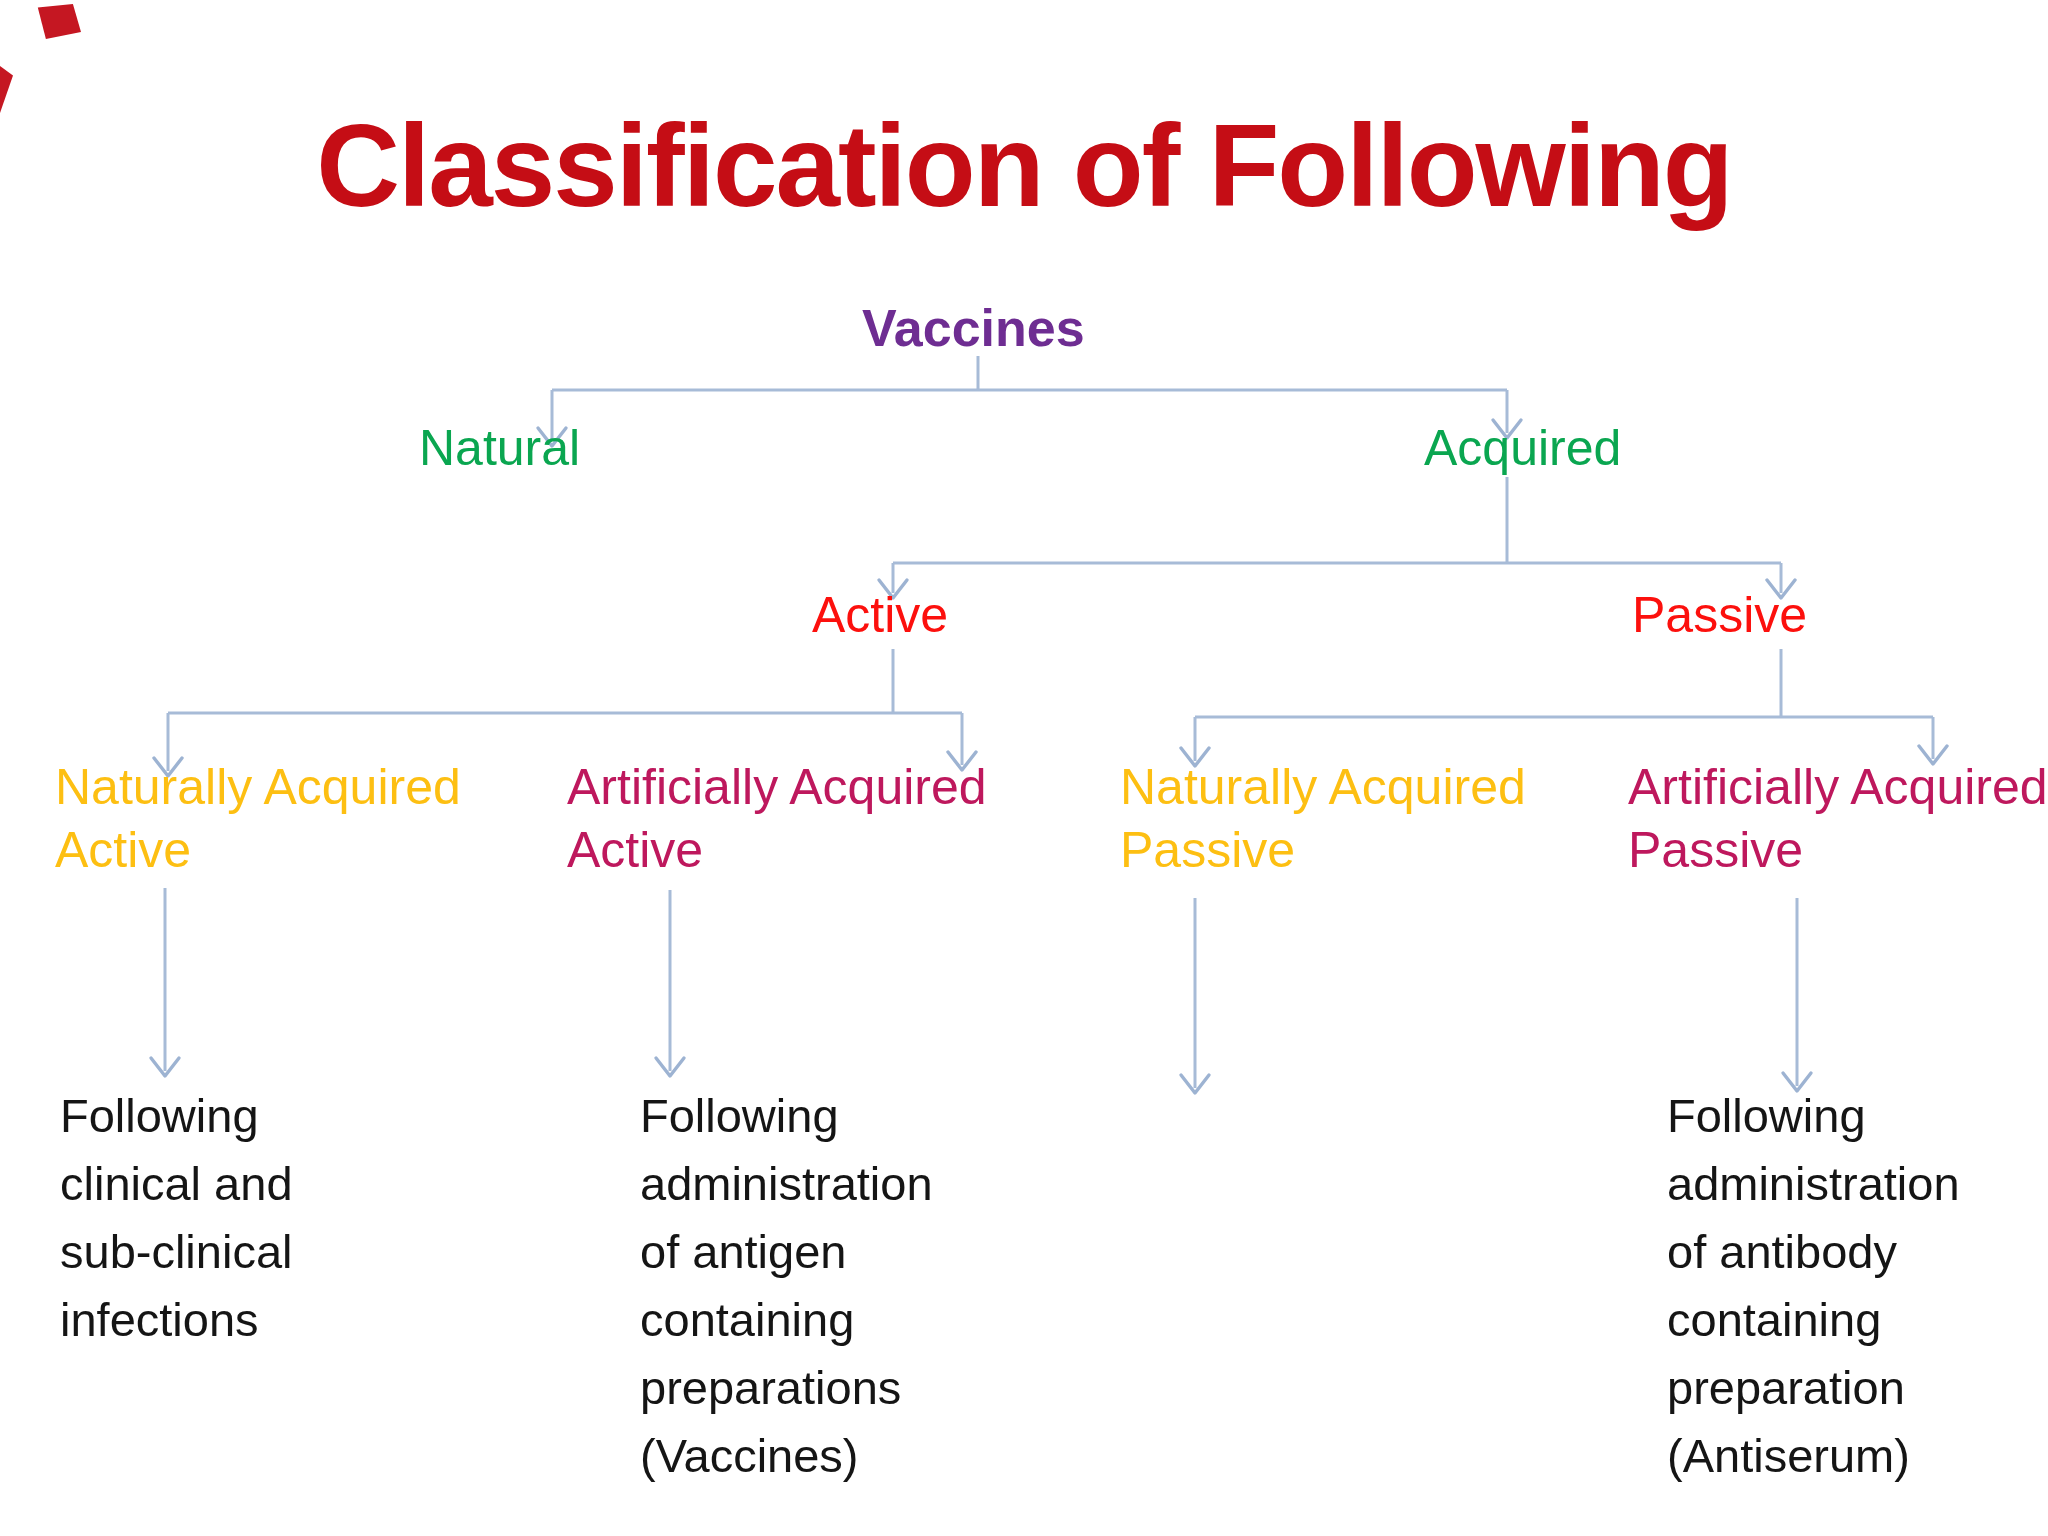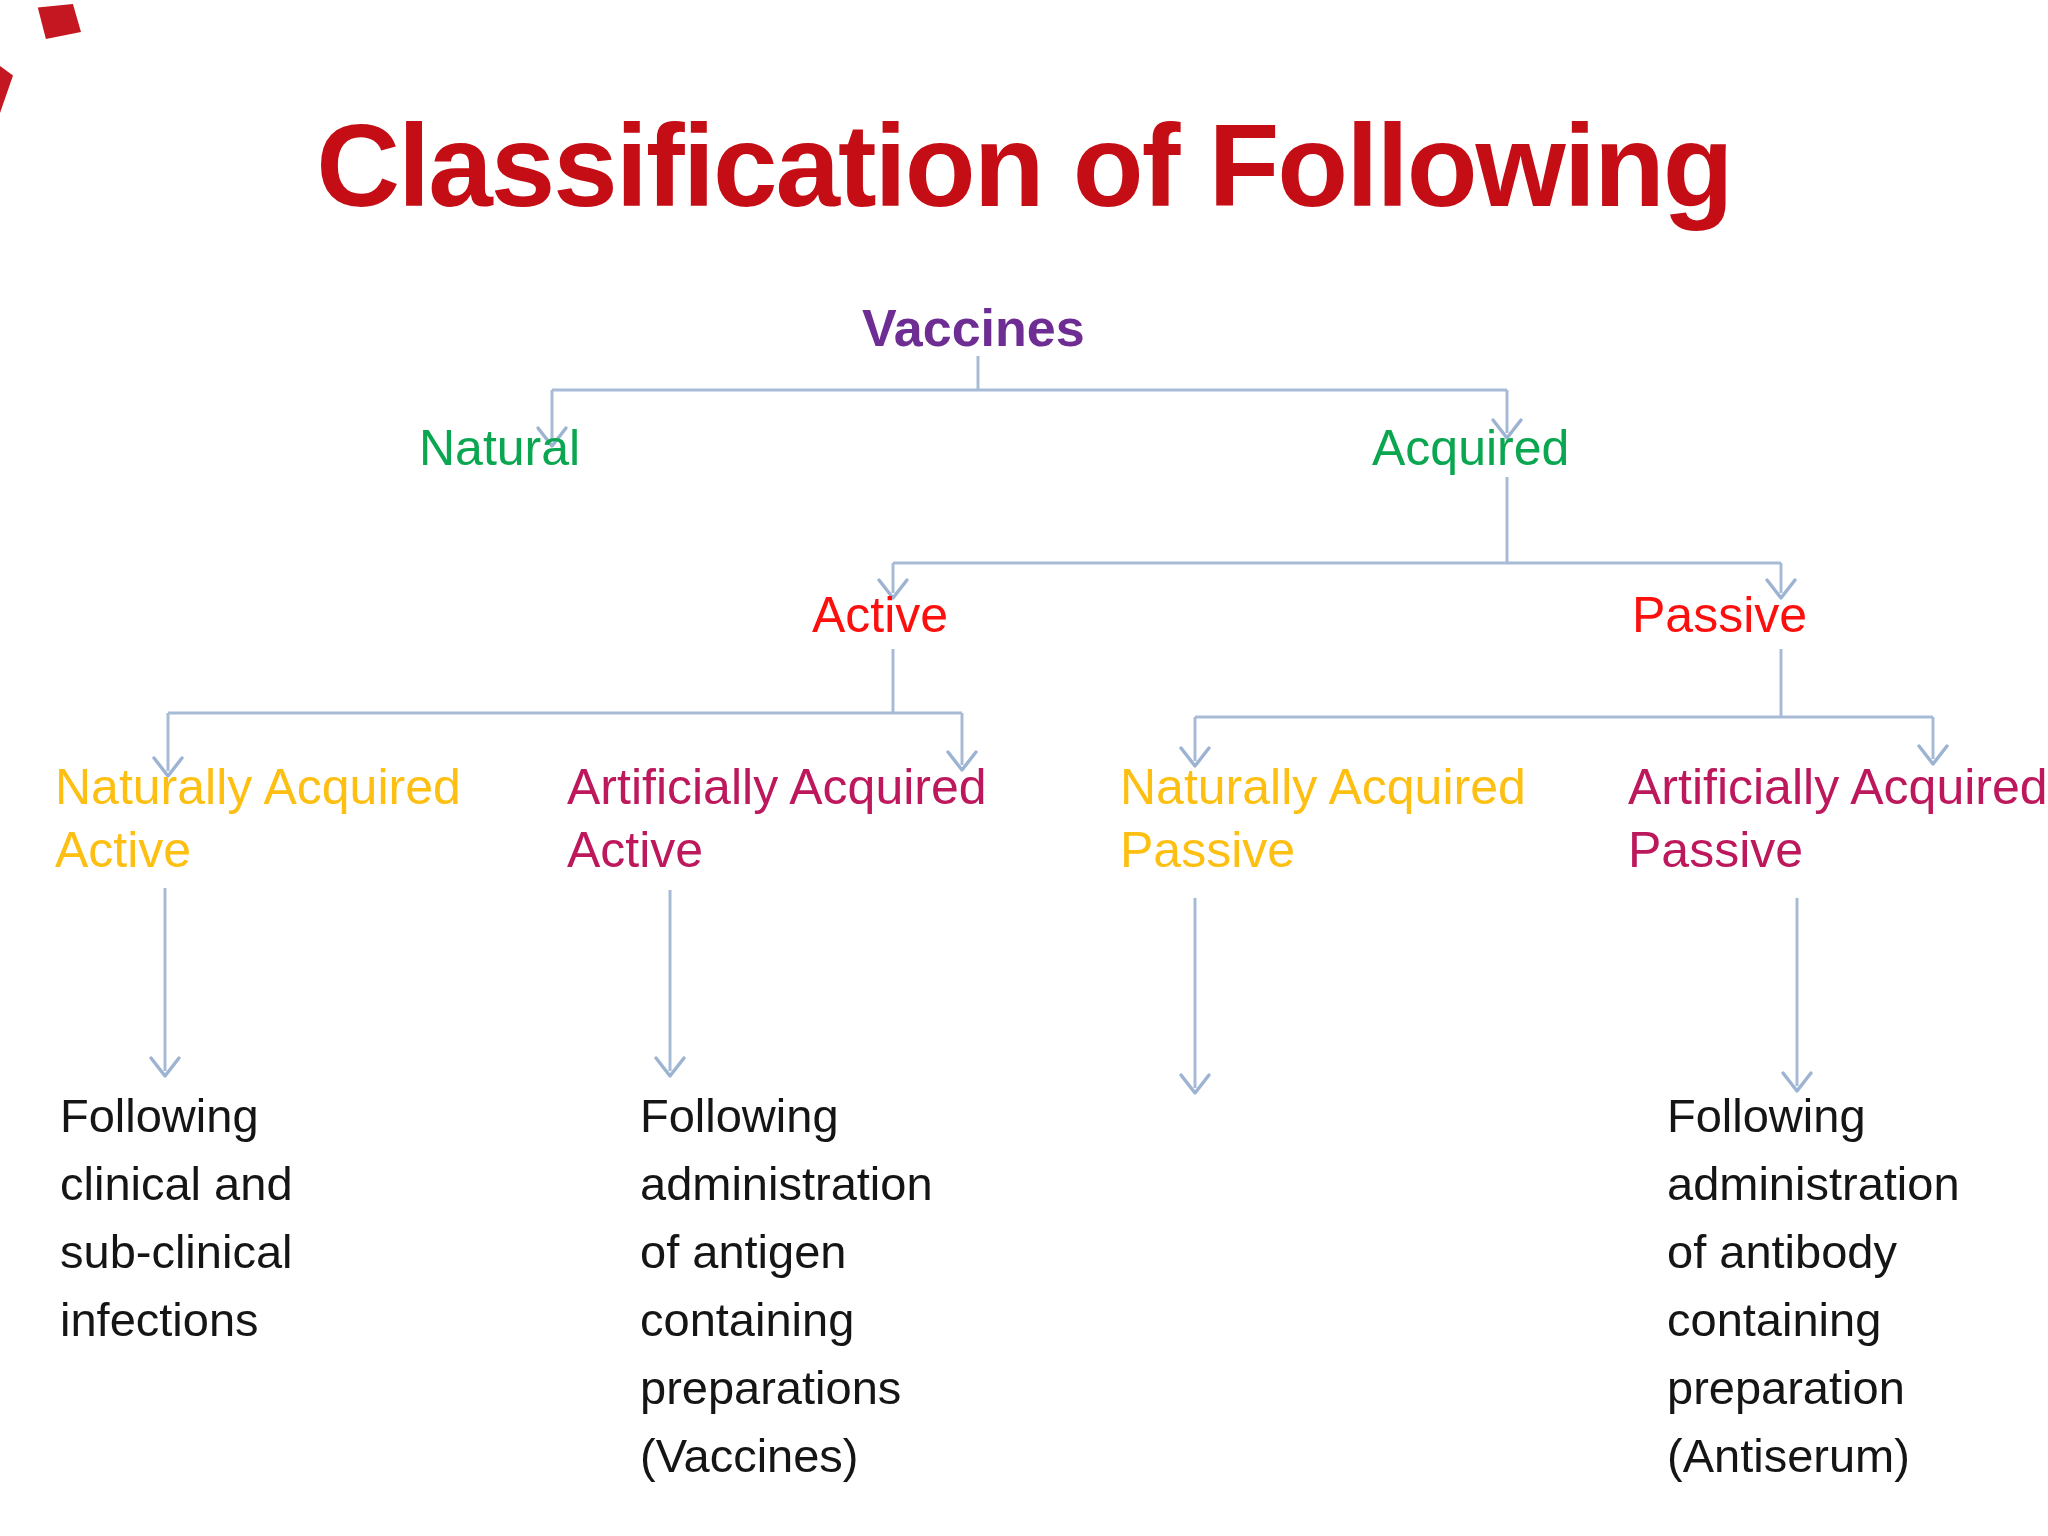--- a/index.html
+++ b/index.html
@@ -89,21 +89,21 @@
     <path class="head" d="M1181,1075 L1195,1093 L1209,1075"></path>
     <path d="M1797,898 L1797,1086"></path>
     <path class="head" d="M1783,1073 L1797,1091 L1811,1073"></path>
   </svg>
 
   <div class="abs page-title">Classification of Following</div>
 
   <div class="abs node node-root" style="left:862px;top:299px;">Vaccines</div>
 
   <div class="abs node green" style="left:419px;top:420px;text-align:right;">Natural</div>
-  <div class="abs node green" style="left:1372px;top:420px;">Acquired</div>
+  <div class="abs node green" style="left:1424px;top:420px;">Acquired</div>
 
   <div class="abs node red" style="left:812px;top:587px;">Active</div>
   <div class="abs node red" style="left:1632px;top:587px;">Passive</div>
 
   <div class="abs node yellow two-line" style="left:55px;top:756px;">
     <div>Naturally Acquired</div>
     <div>Active</div>
   </div>
   <div class="abs node cyan two-line" style="left:567px;top:756px;">
     <div>Artificially Acquired</div>

